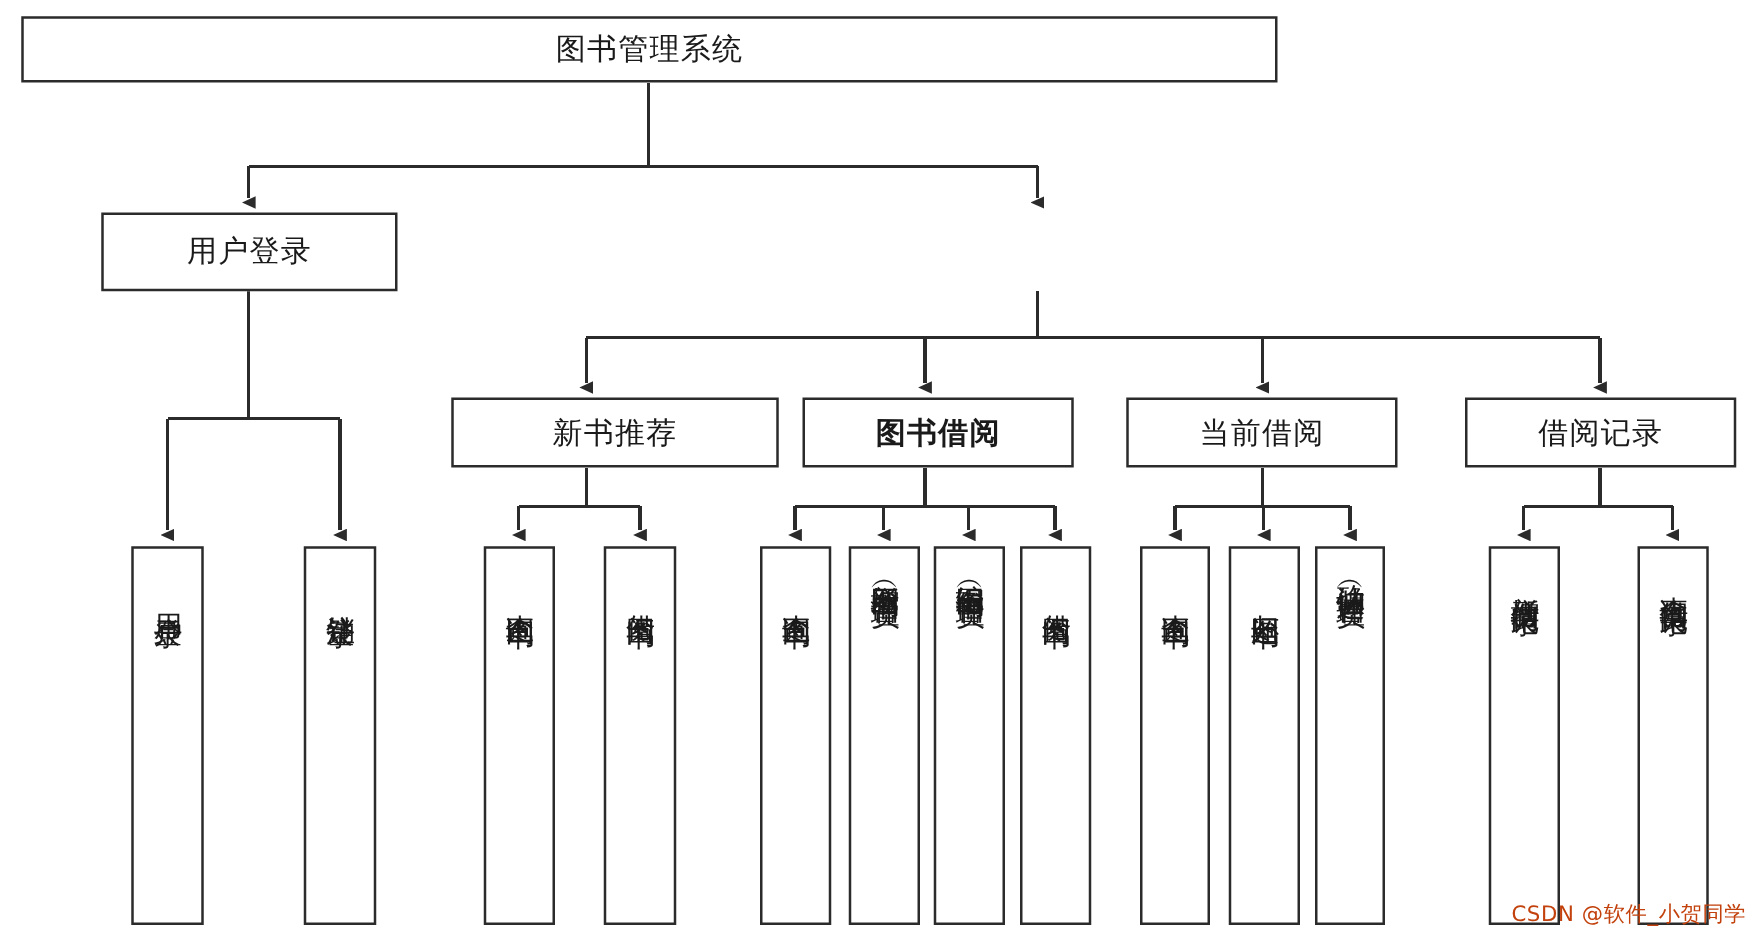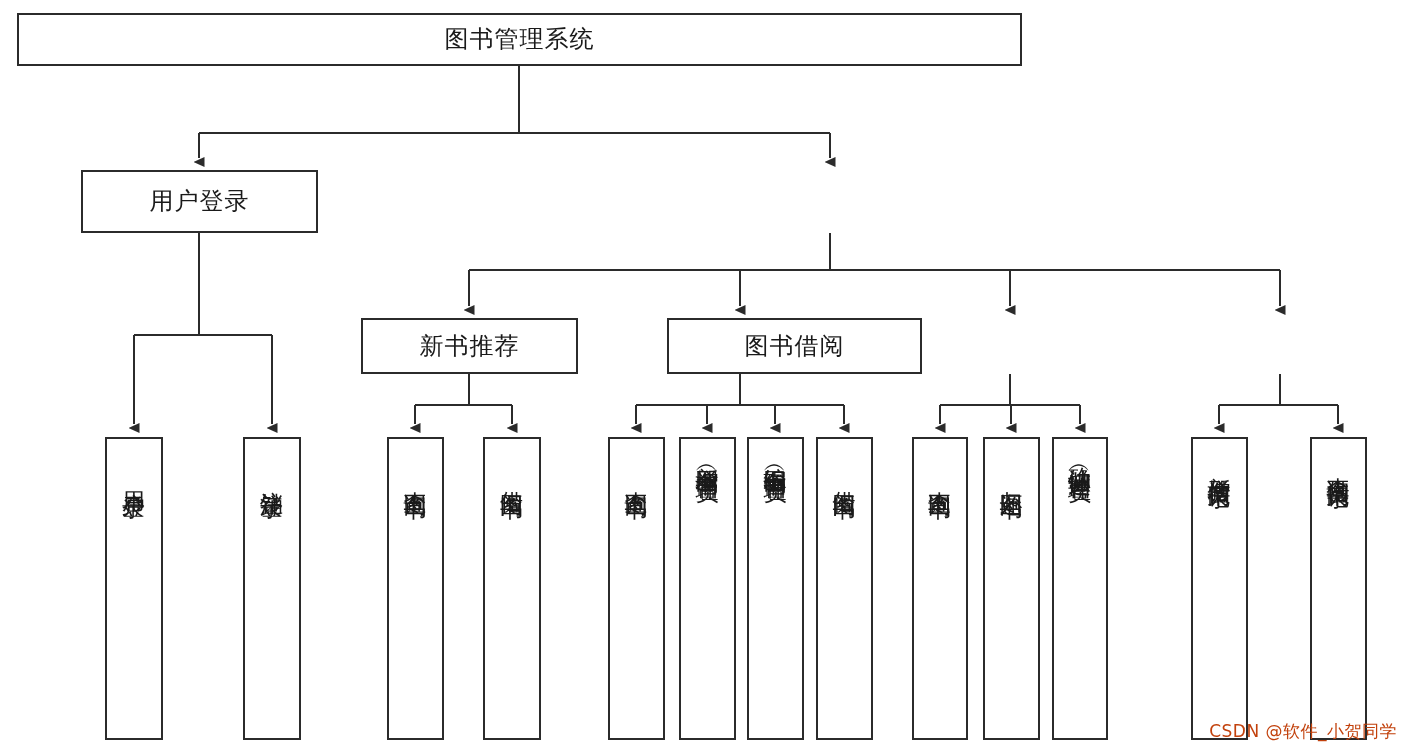--- a/index.html
+++ b/index.html
@@ -114,25 +114,31 @@
   </svg>
 
   <div class="node root horiz" style="left:17px;top:13px;width:1005px;height:53px;">
     <span class="label">图书管理系统</span>
   </div>
 
   <div class="node horiz" style="left:81px;top:170px;width:237px;height:63px;">
     <span class="label">用户登录</span>
   </div>
 
-  <div class="node horiz" style="left:361px;top:318px;width:217px;height:56px;">
+  <div class="node horiz" style="left:361px;top:318px;width:262px;height:56px;">
     <span class="label">新书推荐</span>
   </div>
-  <div class="node horiz" style="left:667px;top:318px;width:255px;height:56px;">
+  <div class="node horiz" style="left:642px;top:318px;width:217px;height:56px;font-weight:bold;">
     <span class="label">图书借阅</span>
+  </div>
+  <div class="node horiz" style="left:901px;top:318px;width:217px;height:56px;">
+    <span class="label">当前借阅</span>
+  </div>
+  <div class="node horiz" style="left:1172px;top:318px;width:217px;height:56px;">
+    <span class="label">借阅记录</span>
   </div>
 
   <div class="node vert" style="left:105px;top:437px;width:58px;height:303px;">
     <span class="label">用户登录</span>
   </div>
   <div class="node vert" style="left:243px;top:437px;width:58px;height:303px;">
     <span class="label">注销登录</span>
   </div>
 
   <div class="node vert" style="left:387px;top:437px;width:57px;height:303px;">

